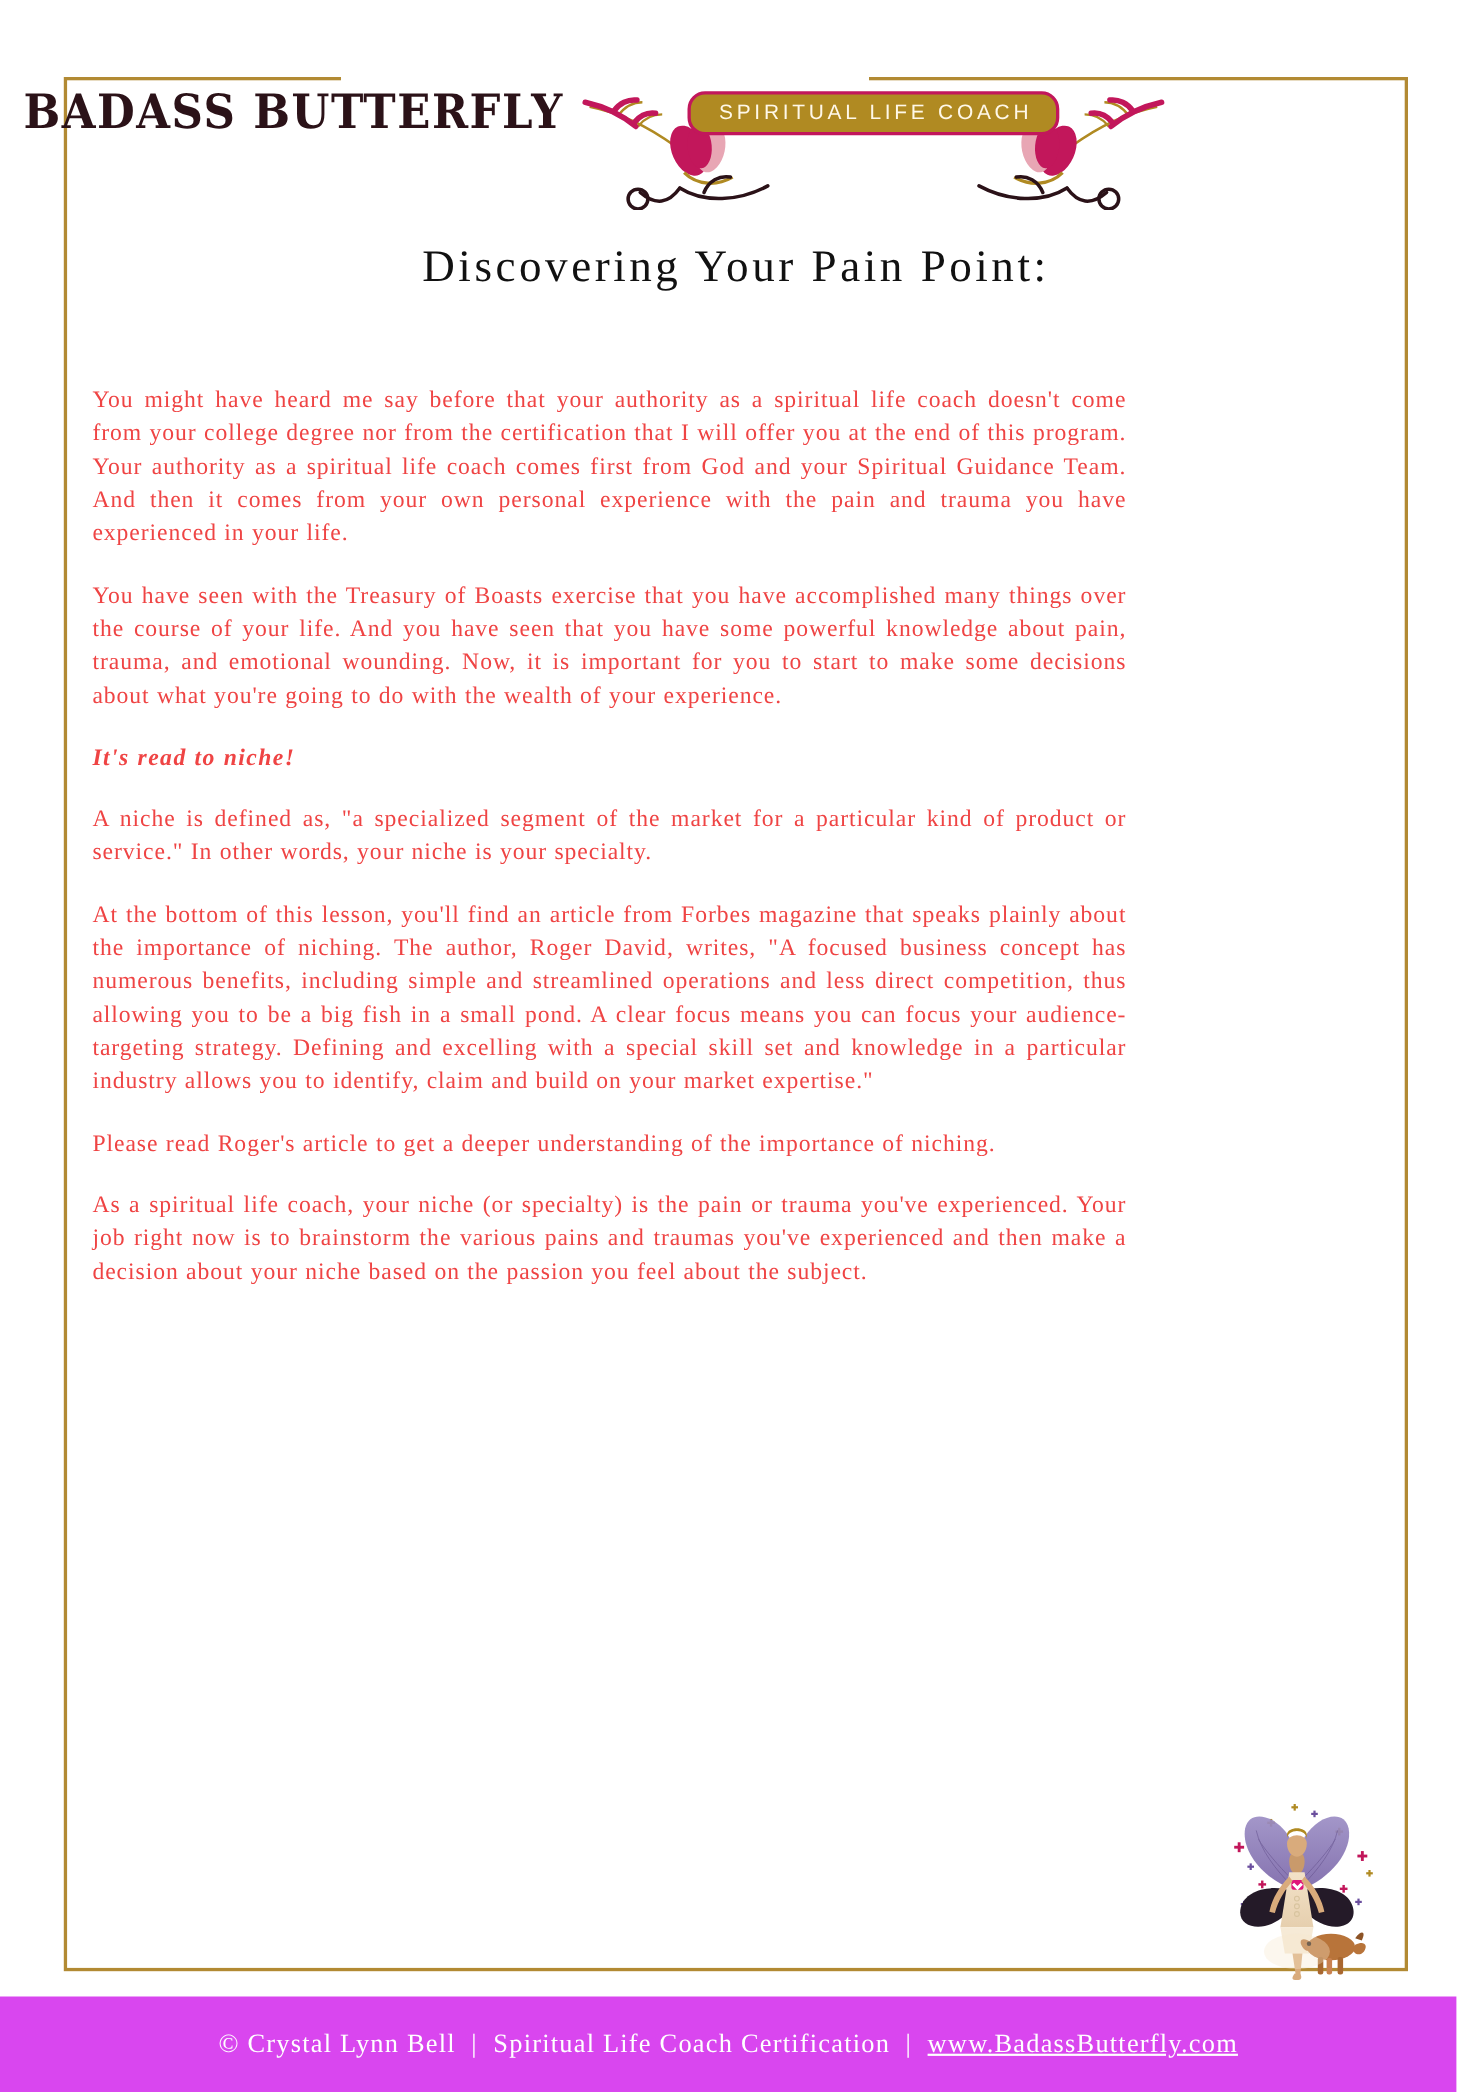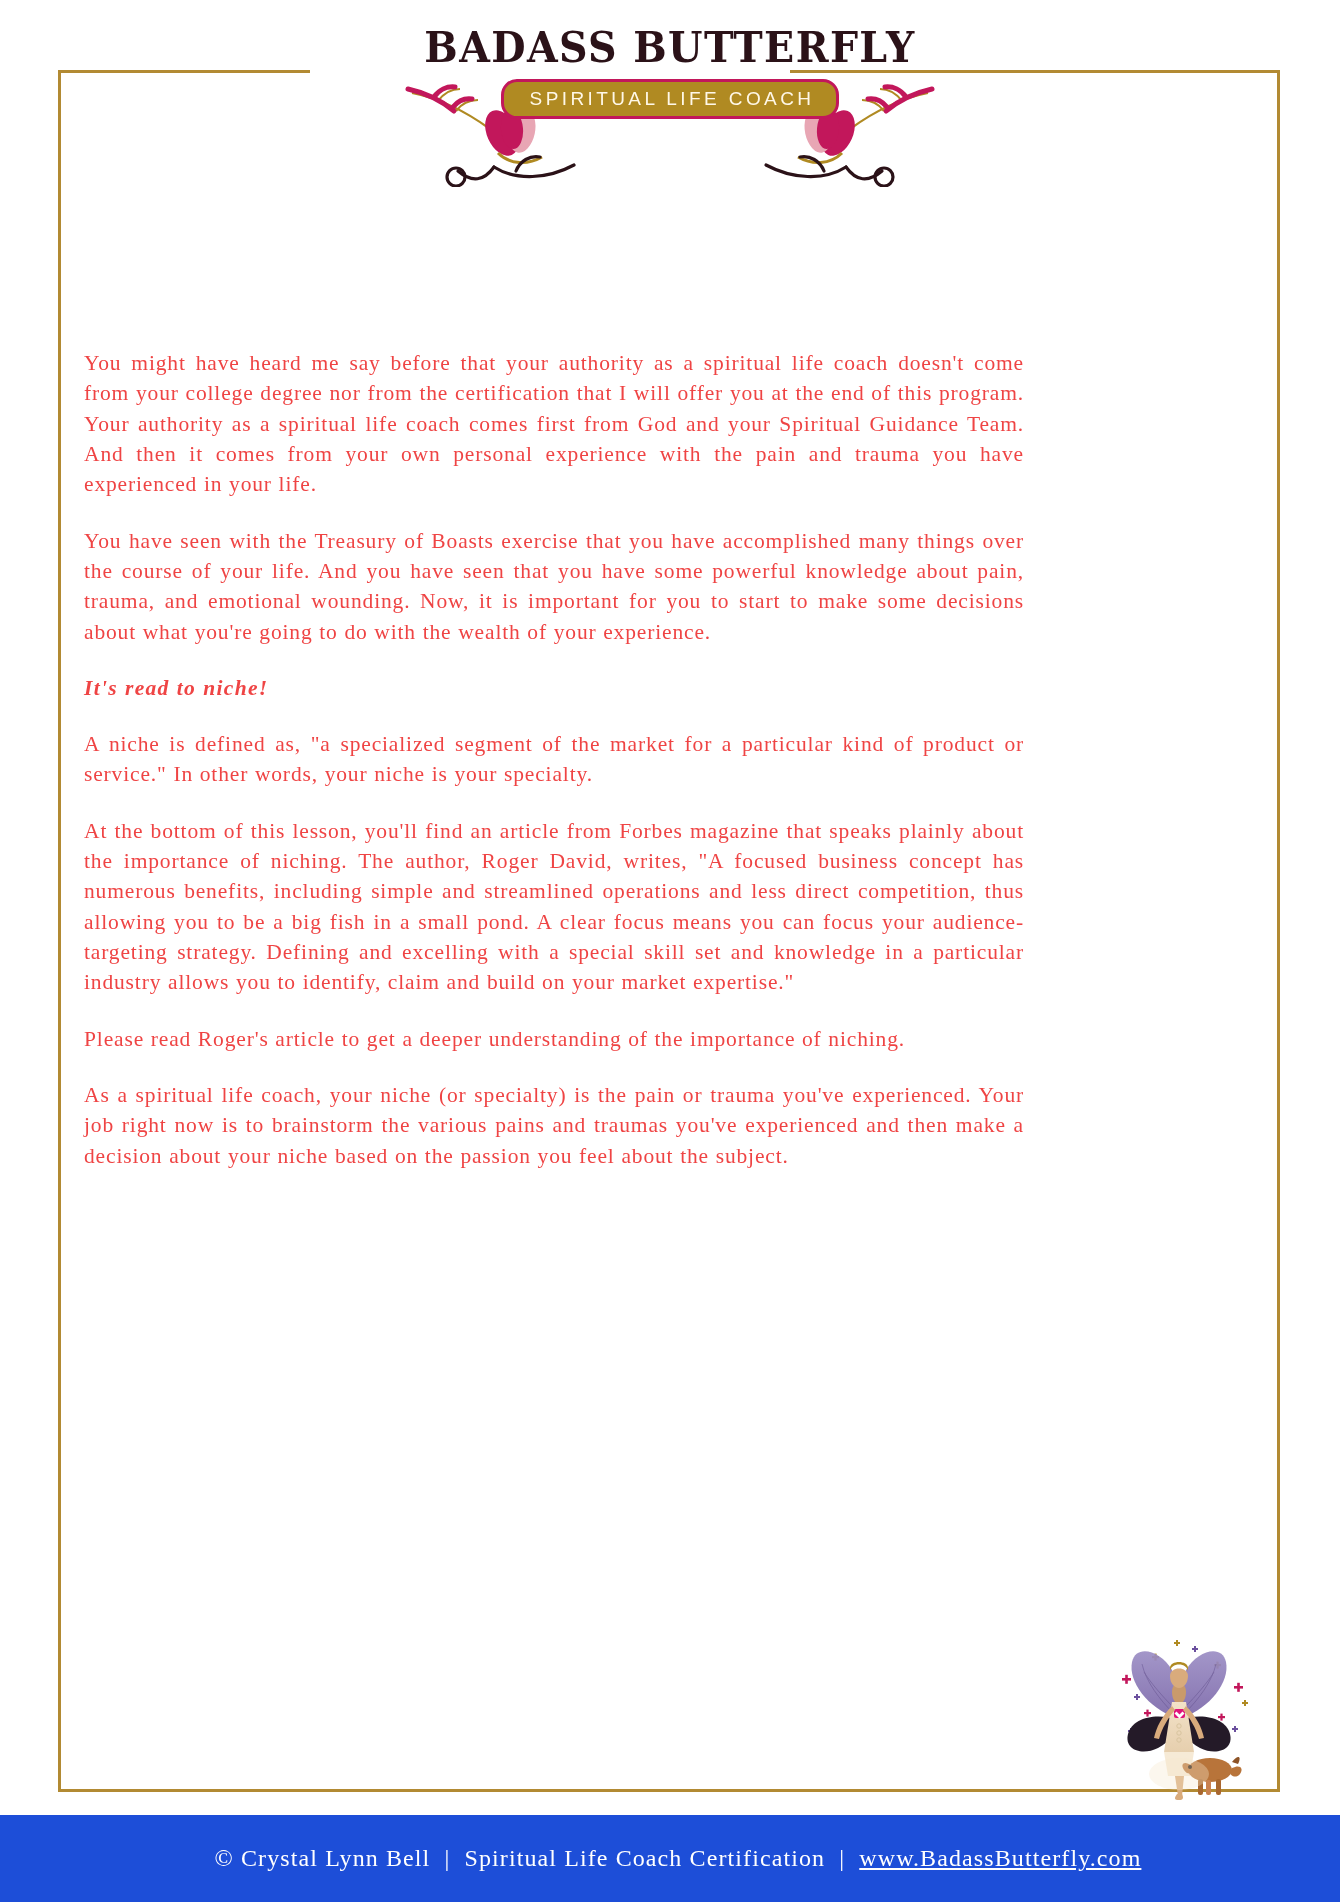--- a/index.html
+++ b/index.html
@@ -23,21 +23,21 @@
   }
 
   
   #logo-block{
     position:absolute;
     left:0;top:18px;
     width:1340px;
     height:160px;
     z-index:5;
     display:flex;
-    flex-direction:column;
+    flex-direction:row;
     align-items:center;
     justify-content:flex-start;
     pointer-events:none;
   }
   #logo-mask{
     position:absolute;
     left:310px;top:0px;
     width:480px;height:150px;
     background:#ffffff;
     z-index:-1;
@@ -125,26 +125,25 @@
     left:1086px;top:1634px;
     width:186px;height:168px;
     z-index:6;
   }
 
   
   #footer-bar{
     position:absolute;
     left:0;bottom:0;
     width:1324px;height:87px;
-    background:#1d4ed8;
+    background:#d946ef;
     z-index:8;
     display:flex;
     align-items:center;
     justify-content:center;
-    padding-left:16px;
   }
   #footer-text{
     font-family:"Liberation Serif","DejaVu Serif",serif;
     font-size:24px;
     color:#ffffff;
     letter-spacing:1.1px;
     white-space:nowrap;
   }
   #footer-text .sep{padding:0 7px;font-weight:300;}
   #footer-url{text-decoration:underline;color:#ffffff;}
@@ -216,20 +215,21 @@
             <circle cx="58" cy="110" r="9" fill="none"></circle>
           </g>
         </g>
       </svg>
     </span>
 
   </div>
 </div>
 
 <div id="title">
+  <div class="tline">Discovering Your Pain Point:</div>
 </div>
 
 <div id="body-copy">
   <p class="lastline-left">You might have heard me say before that your authority as a spiritual life coach doesn't come from your college degree nor from the certification that I will offer you at the end of this program. Your authority as a spiritual life coach comes first from God and your Spiritual Guidance Team. And then it comes from your own personal experience with the pain and trauma you have experienced in your life.</p>
   <p class="lastline-left">You have seen with the Treasury of Boasts exercise that you have accomplished many things over the course of your life. And you have seen that you have some powerful knowledge about pain, trauma, and emotional wounding. Now, it is important for you to start to make some decisions about what you're going to do with the wealth of your experience.</p>
   <p class="niche">It's read to niche!</p>
   <p class="lastline-left">A niche is defined as, "a specialized segment of the market for a particular kind of product or service." In other words, your niche is your specialty.</p>
   <p class="lastline-left">At the bottom of this lesson, you'll find an article from Forbes magazine that speaks plainly about the importance of niching. The author, Roger David, writes, "A focused business concept has numerous benefits, including simple and streamlined operations and less direct competition, thus allowing you to be a big fish in a small pond. A clear focus means you can focus your audience-targeting strategy. Defining and excelling with a special skill set and knowledge in a particular industry allows you to identify, claim and build on your market expertise."</p>
   <p class="lastline-left">Please read Roger's article to get a deeper understanding of the importance of niching.</p>
   <p class="lastline-left">As a spiritual life coach, your niche (or specialty) is the pain or trauma you've experienced. Your job right now is to brainstorm the various pains and traumas you've experienced and then make a decision about your niche based on the passion you feel about the subject.</p>

